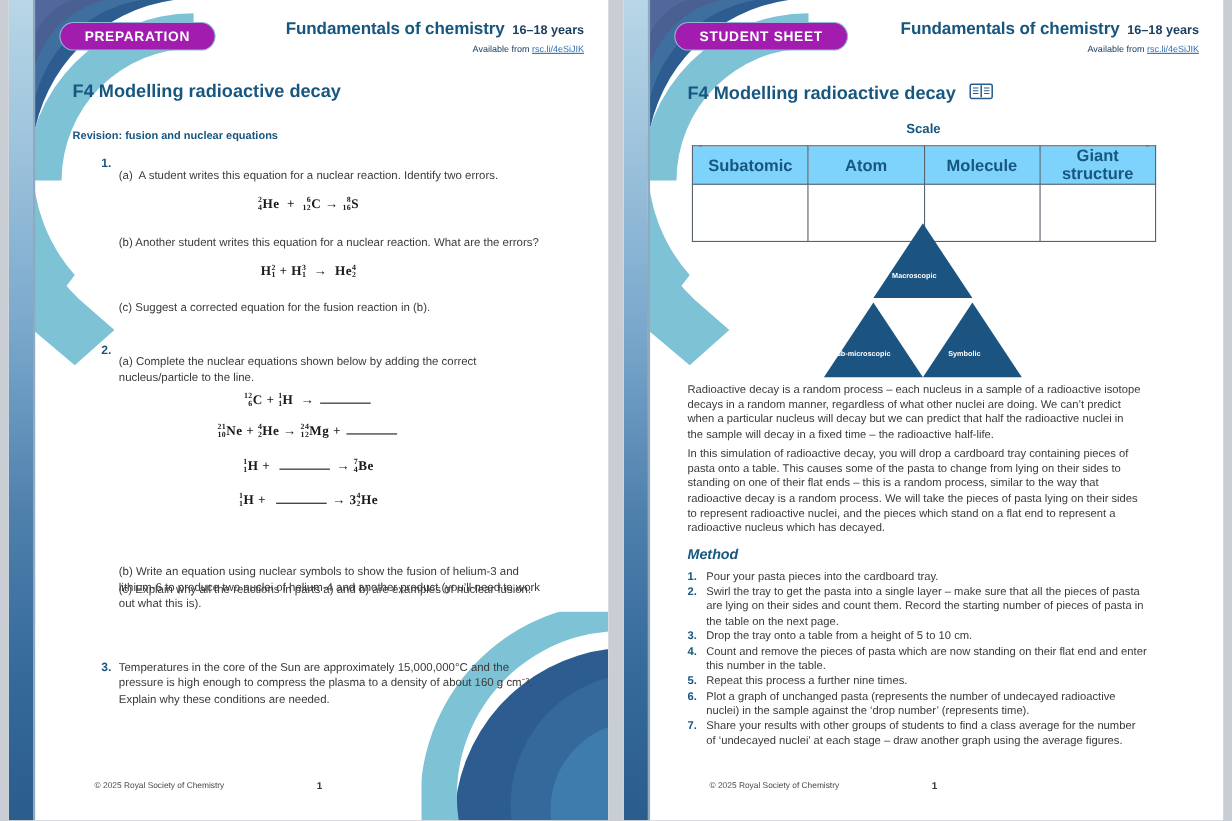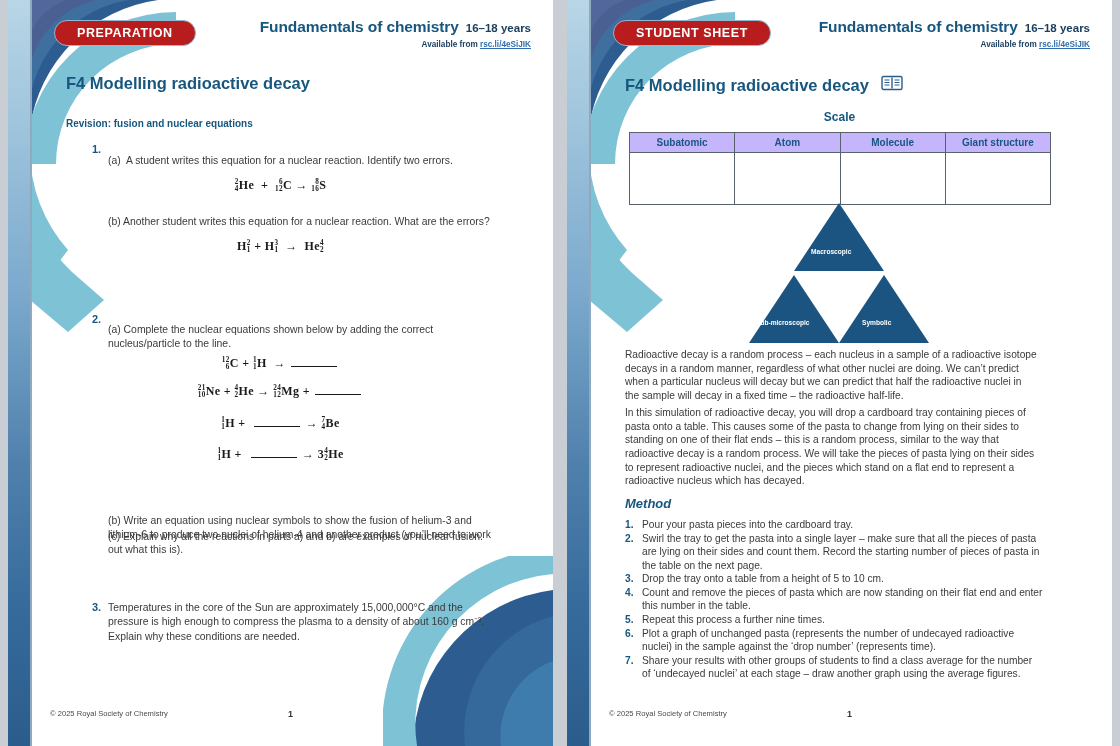--- a/index.html
+++ b/index.html
@@ -53,21 +53,21 @@
     z-index: 2;
   }
 
   
   .badge {
     position: absolute;
     left: 46px; top: 20px;
     height: 26px;
     padding: 0 22px;
     border-radius: 14px;
-    background: #b91c1c;
+    background: #a21caf;
     border: 1.5px solid #8fb8d4;
     color: #ffffff;
     font-size: 12.5px;
     font-weight: bold;
     letter-spacing: 0.6px;
     display: flex; align-items: center; justify-content: center;
     z-index: 9;
     white-space: nowrap;
   }
   .hdr-right {
@@ -85,21 +85,21 @@
   }
   .hdr-age {
     font-size: 11.5px;
     font-weight: bold;
     color: #1b3f60;
     margin-left: 7px;
     display: inline-block;
   }
   .hdr-avail {
     font-size: 8.2px;
-    font-weight: bold;
+    font-weight: normal;
     color: #1b3f60;
     margin-top: 4px;
   }
   .hdr-avail a {
     color: #2f6fb0;
     text-decoration: underline;
   }
 
   
   .content {
@@ -169,21 +169,21 @@
     vertical-align: baseline;
   }
 
   .footer {
     position: absolute;
     left: 42px; right: 22px; bottom: 28px;
     display: flex;
     align-items: center;
     z-index: 9;
   }
-  .copyright { font-size: 7.6px; color: #4a4a4a; }
+  .copyright { font-size: 7.6px; color: #4a4a4a; margin-left: 36px; }
   .pagenum {
     position: absolute;
     left: 0; right: 0;
     text-align: center;
     font-size: 9px;
     font-weight: bold;
     color: #333;
   }
 
   
@@ -203,23 +203,23 @@
   }
   .scale-table {
     position: absolute;
     left: 62px; top: 132px;
     width: 422px;
     border-collapse: collapse;
     table-layout: fixed;
   }
   .scale-table th {
     border: 1px solid #59616a;
-    background: #c4b5fd;
-    color: #17567f;
-    font-size: 10px;
+    background: #7dd3fc;
+    color: #17567f;
+    font-size: 15px;
     font-weight: bold;
     height: 20px;
     text-align: center;
   }
   .scale-table td {
     border: 1px solid #59616a;
     height: 52px;
     background: #ffffff;
   }
 
@@ -345,20 +345,24 @@
             <span>1</span>
           </span> + H<span class="nuc">
             <span>3</span>
             <span>1</span>
           </span>&nbsp; →&nbsp; He<span class="nuc">
             <span>4</span>
             <span>2</span>
           </span>
       </div>
 
+      <div class="qtext" style="left:100px; top:274px; width:400px;">
+        <span>(c)</span>
+        <span>Suggest a corrected equation for the fusion reaction in (b).</span>
+      </div>
 
       <div class="qnum" style="left:84px; top:313px;">2.</div>
       <div class="qtext" style="left:100px; top:323px; width:370px; text-indent:-0px;">
         <span>(a)</span>
         <span>Complete the nuclear equations shown below by adding the correct nucleus/particle to the line.</span>
       </div>
 
       <div class="eqn" style="top:356px;">
         <span class="nuc">
             <span>12</span>

